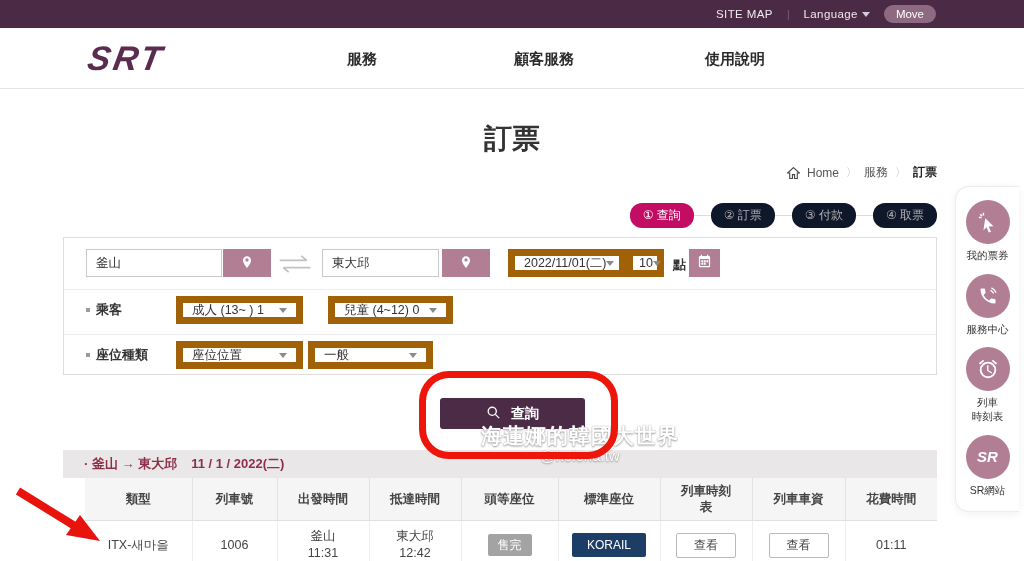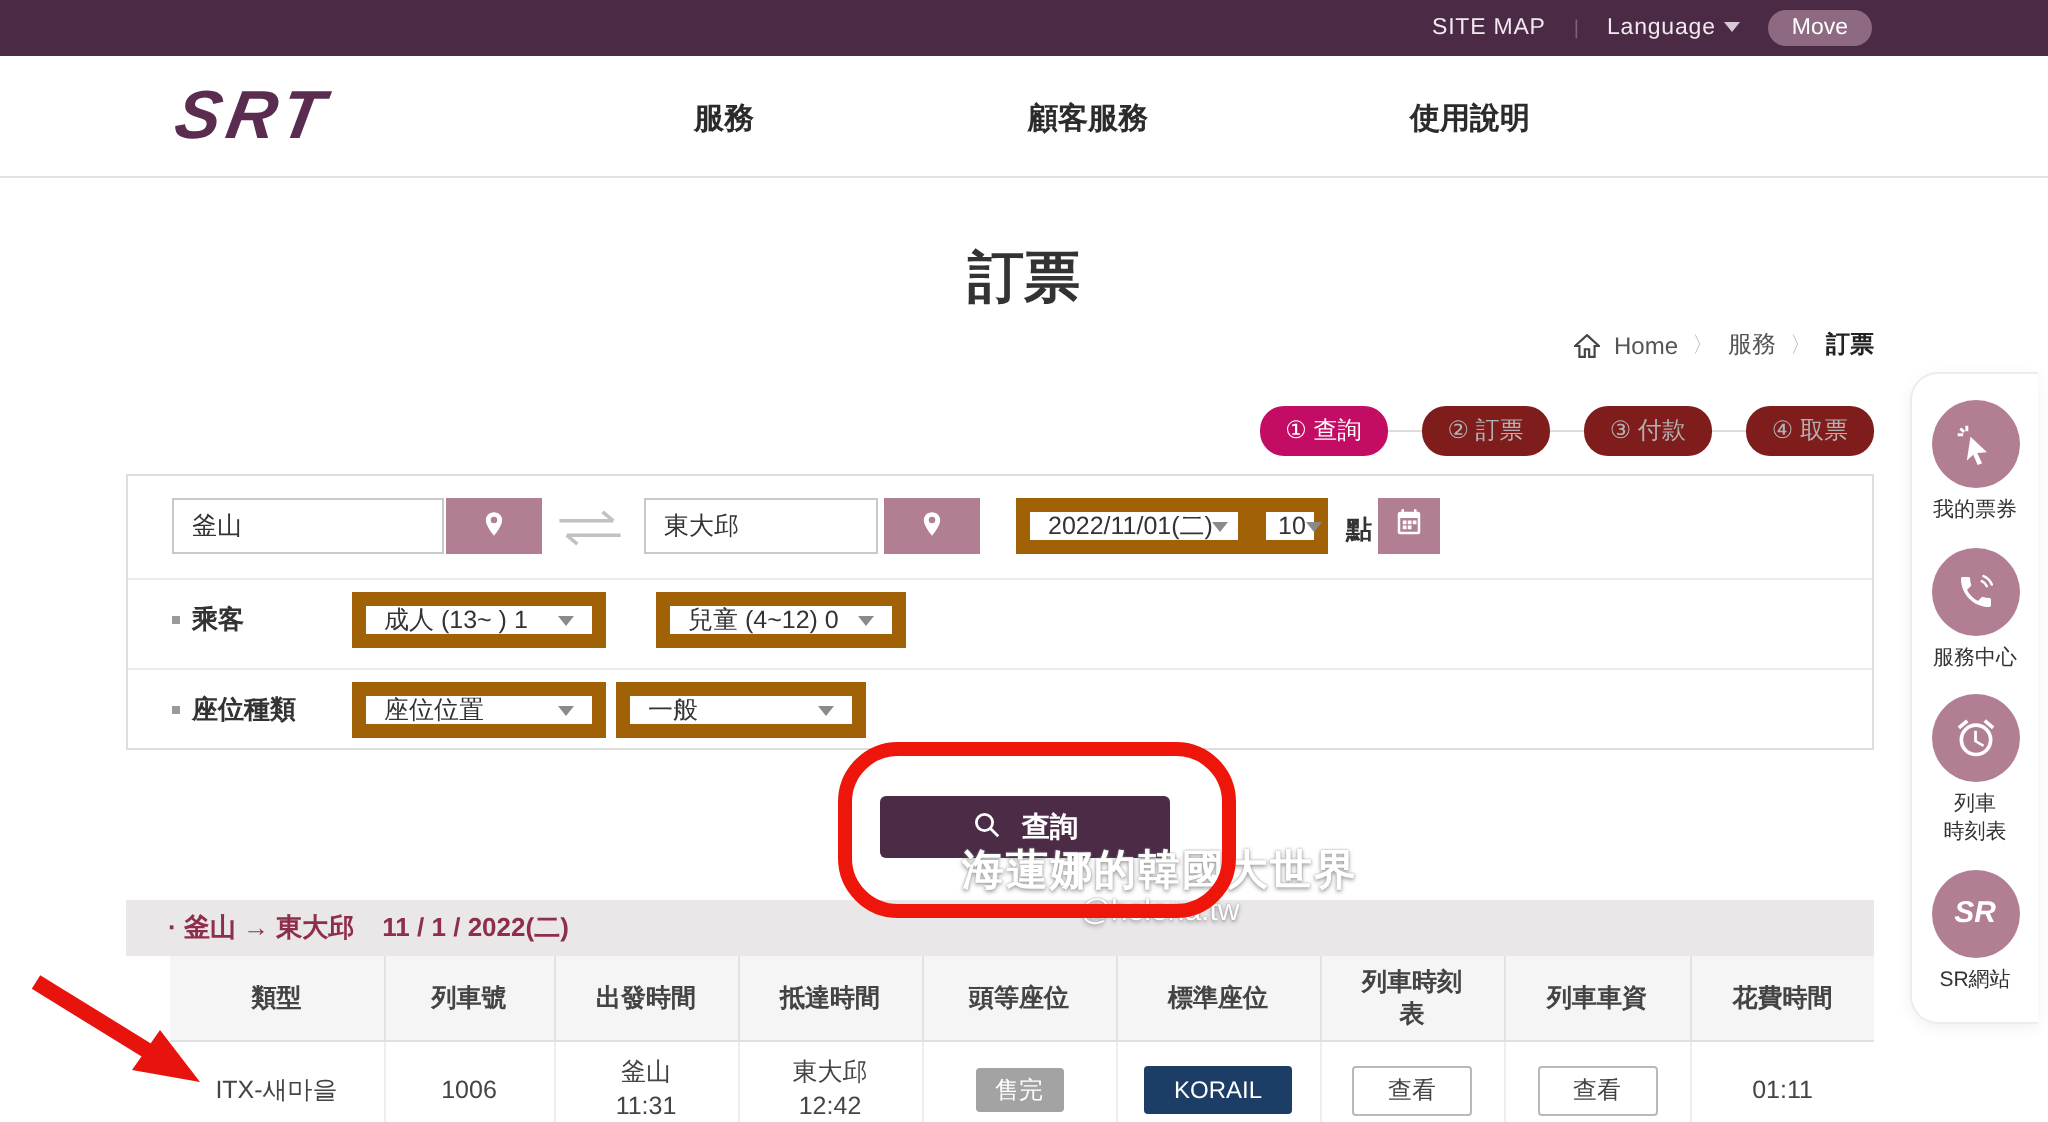--- a/index.html
+++ b/index.html
@@ -26,21 +26,21 @@
 
   
   .page-title { position:absolute; left:0; top:120px; width:1024px; text-align:center; font-size:28px; font-weight:700; color:#333; }
   .breadcrumb { position:absolute; top:164px; right:87px; display:flex; align-items:center; gap:7px; font-size:12px; color:#555; }
   .breadcrumb .sep { color:#b8b8b8; font-size:11px; }
   .breadcrumb .current { color:#222; font-weight:700; }
   .home-icon svg { display:block; }
 
   
   .steps { position:absolute; top:203px; right:87px; display:flex; align-items:center; }
-  .step { border-radius:12px; padding:4px 13px; font-size:12px; background:#7f1d1d; color:#b3b0b2; white-space:nowrap; }
+  .step { border-radius:12px; padding:4px 13px; font-size:12px; background:#0f172a; color:#b3b0b2; white-space:nowrap; }
   .step.active { background:var(--accent-magenta,#c30d64); color:#ffffff; font-weight:400; }
   .step-line { width:17px; height:1px; background:#dcdcdc; }
 
   
   .form-box { position:absolute; left:63px; top:237px; width:874px; height:138px; background:#fff; border:1px solid #ddd; }
   .form-box .divider { position:absolute; left:0; width:100%; height:1px; background:#ececec; }
   .txt-input { position:absolute; height:28px; border:1px solid #c9c9c9; font-size:12.5px; color:#333; padding:0 9px;
                font-family:"Liberation Sans",sans-serif; outline:none; }
   .sq-btn { position:absolute; height:28px; background:var(--mauve,#b27e93); border:none; display:flex;
             align-items:center; justify-content:center; cursor:pointer; }

